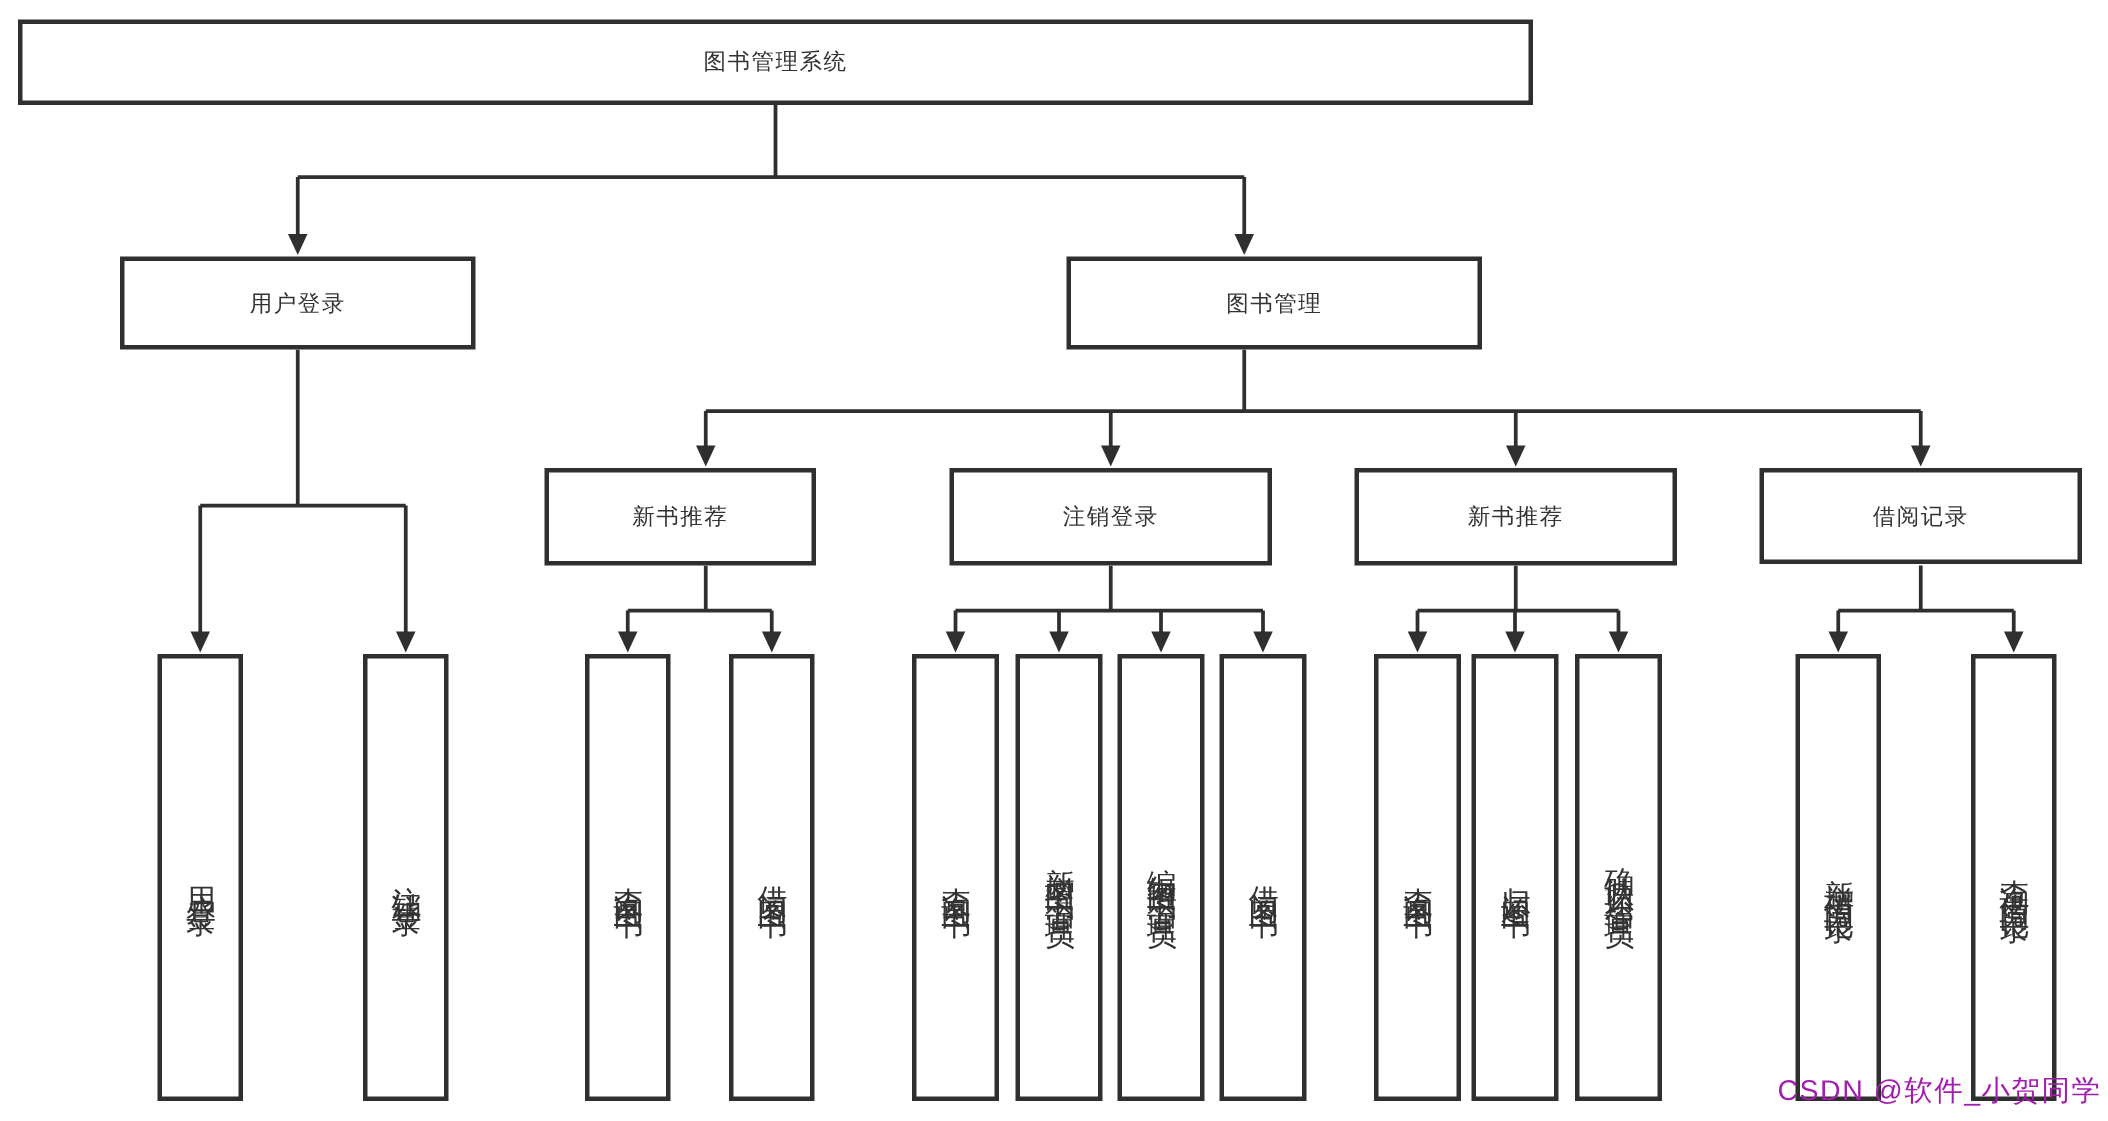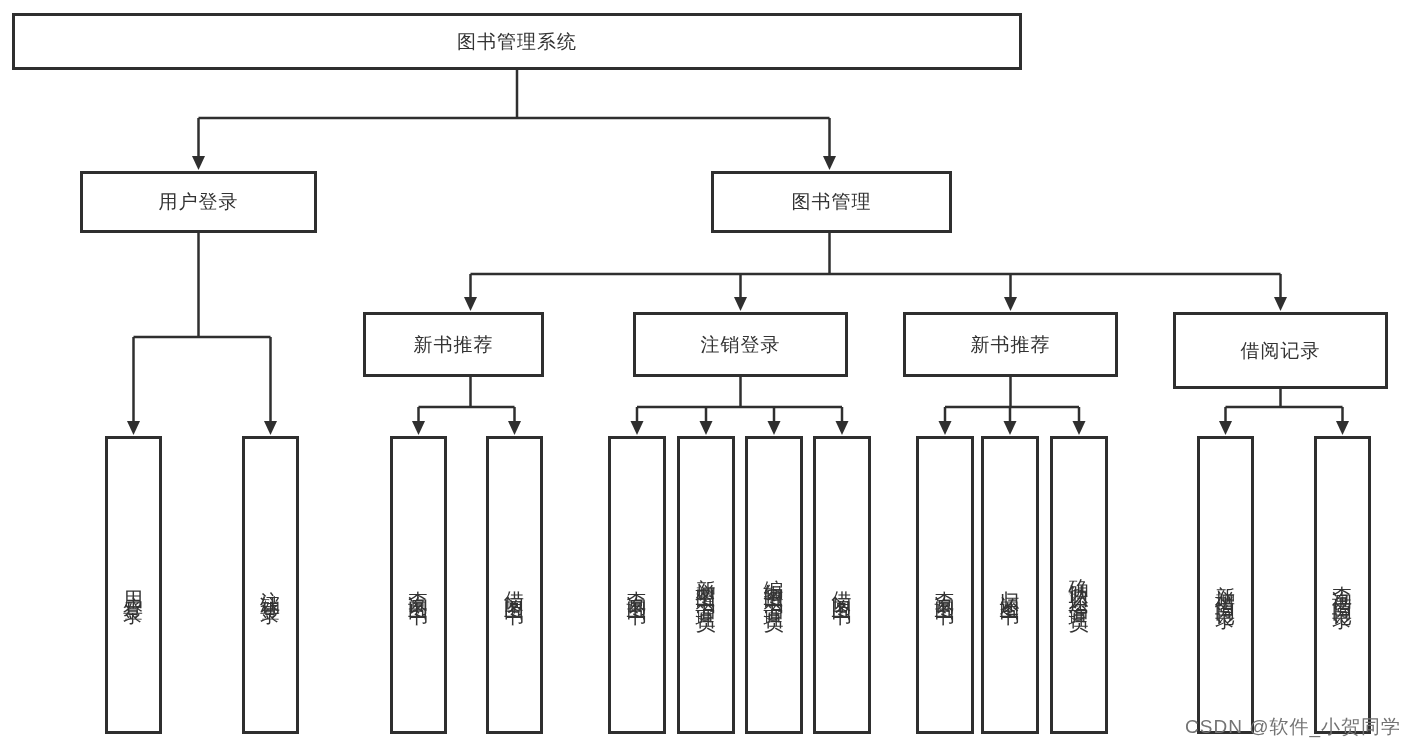--- a/index.html
+++ b/index.html
@@ -25,63 +25,63 @@
     position: absolute;
     box-sizing: border-box;
     border: 3px solid #2f2f2f;
     background: #ffffff;
     display: flex;
     align-items: center;
     justify-content: center;
     color: #333333;
   }
   .h-box {
-    font-size: 19px;
+    font-size: 15px;
     letter-spacing: 1px;
     white-space: nowrap;
   }
   .v-box {
     writing-mode: vertical-rl;
     text-orientation: mixed;
     font-size: 20px;
     letter-spacing: 5px;
     line-height: 1;
     text-align: center;
   }
   
   #node-root        { left: 12px;  top: 13px;  width: 1010px; height: 57px; }
   
   #node-user-login  { left: 80px;  top: 171px; width: 237px; height: 62px; }
-  #node-book-mgmt   { left: 711px; top: 171px; width: 241px; height: 62px; }
+  #node-book-mgmt   { left: 711px; top: 171px; width: 277px; height: 62px; }
   
   #node-new-rec     { left: 363px;  top: 312px; width: 181px; height: 65px; }
   #node-borrow      { left: 633px;  top: 312px; width: 215px; height: 65px; }
   #node-current     { left: 903px;  top: 312px; width: 215px; height: 65px; }
-  #node-records     { left: 1173px; top: 312px; width: 215px; height: 77px; }
+  #node-records     { left: 1173px; top: 312px; width: 215px; height: 64px; }
   
   .leaf { top: 436px; width: 57px; height: 298px; }
   #leaf-ul-0 { left: 105px; }
   #leaf-ul-1 { left: 242px; }
   #leaf-nr-0 { left: 390px; }
   #leaf-nr-1 { left: 486px; }
   #leaf-bb-0 { left: 608px; width: 58px; }
   #leaf-bb-1 { left: 677px; width: 58px; }
   #leaf-bb-2 { left: 745px; width: 58px; }
   #leaf-bb-3 { left: 813px; width: 58px; }
   #leaf-cb-0 { left: 916px; width: 58px; }
   #leaf-cb-1 { left: 981px; width: 58px; }
   #leaf-cb-2 { left: 1050px; width: 58px; }
   #leaf-br-0 { left: 1197px; }
   #leaf-br-1 { left: 1314px; }
   .watermark {
     position: absolute;
     right: 4px;
     bottom: 7px;
     font-size: 19px;
-    color: #737373;
+    color: #a21caf;
     letter-spacing: 1px;
     white-space: nowrap;
   }
 </style>
 </head>
 <body>
 
 <div class="canvas">
 
   <svg class="connectors" width="1405" height="747" viewBox="0 0 1405 747" stroke="#2f2f2f" stroke-width="2.5" fill="#2f2f2f">

